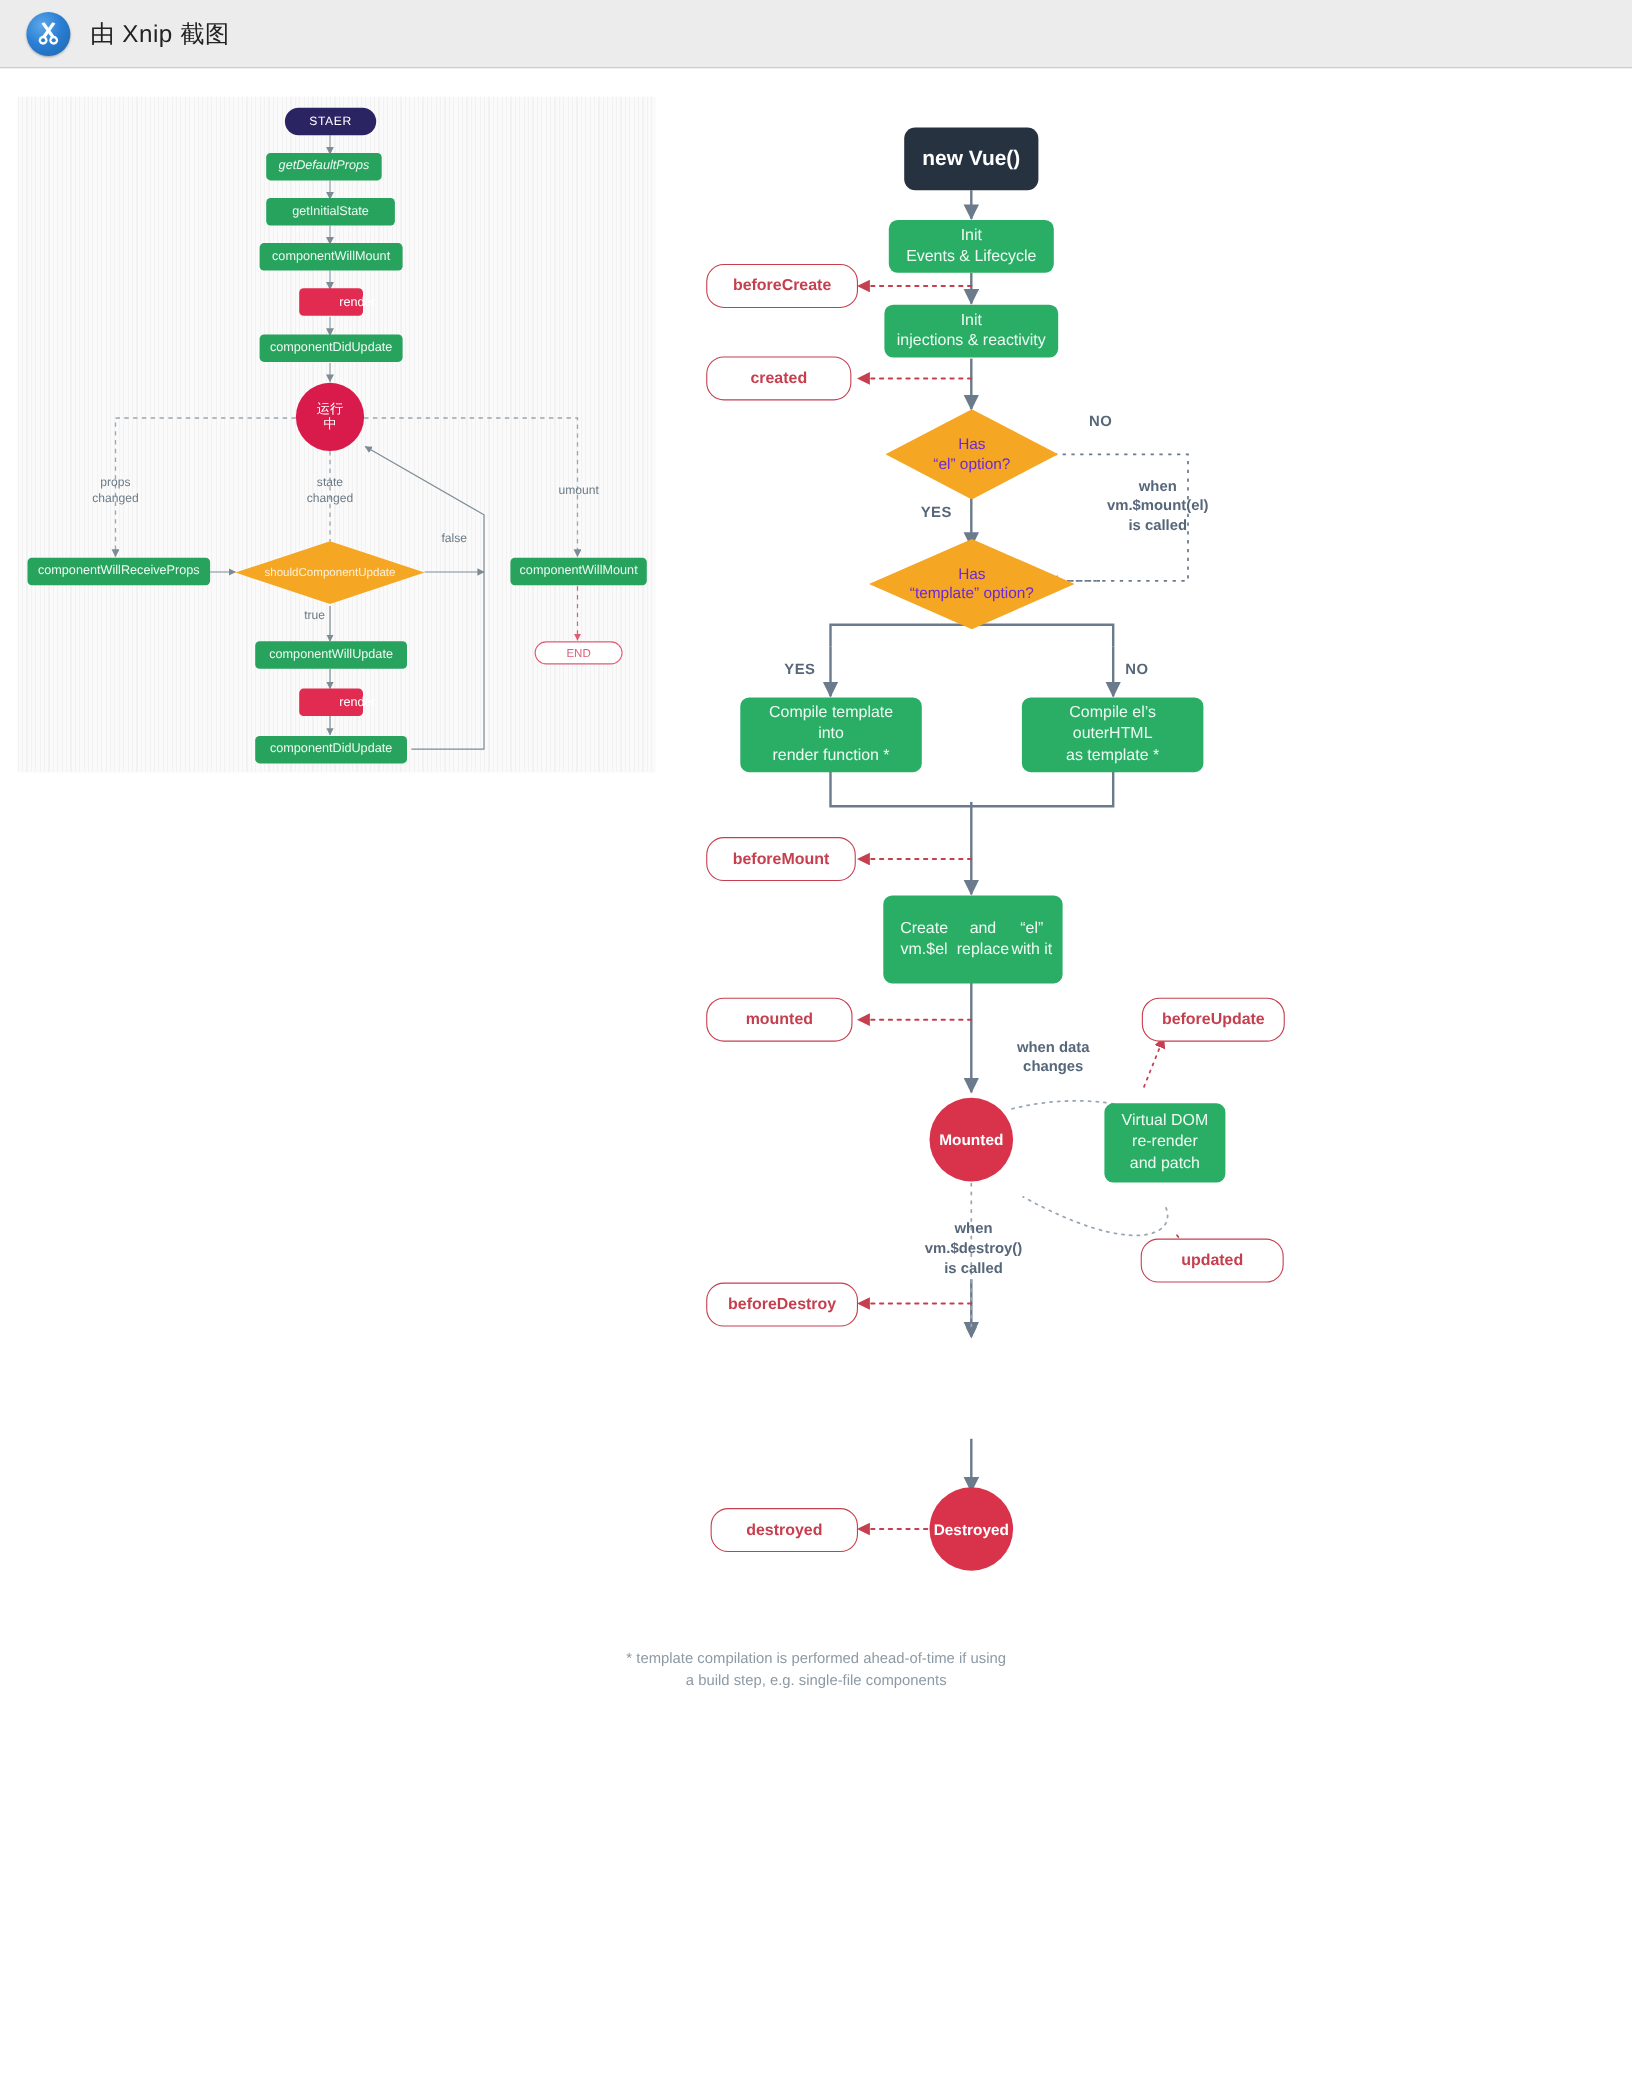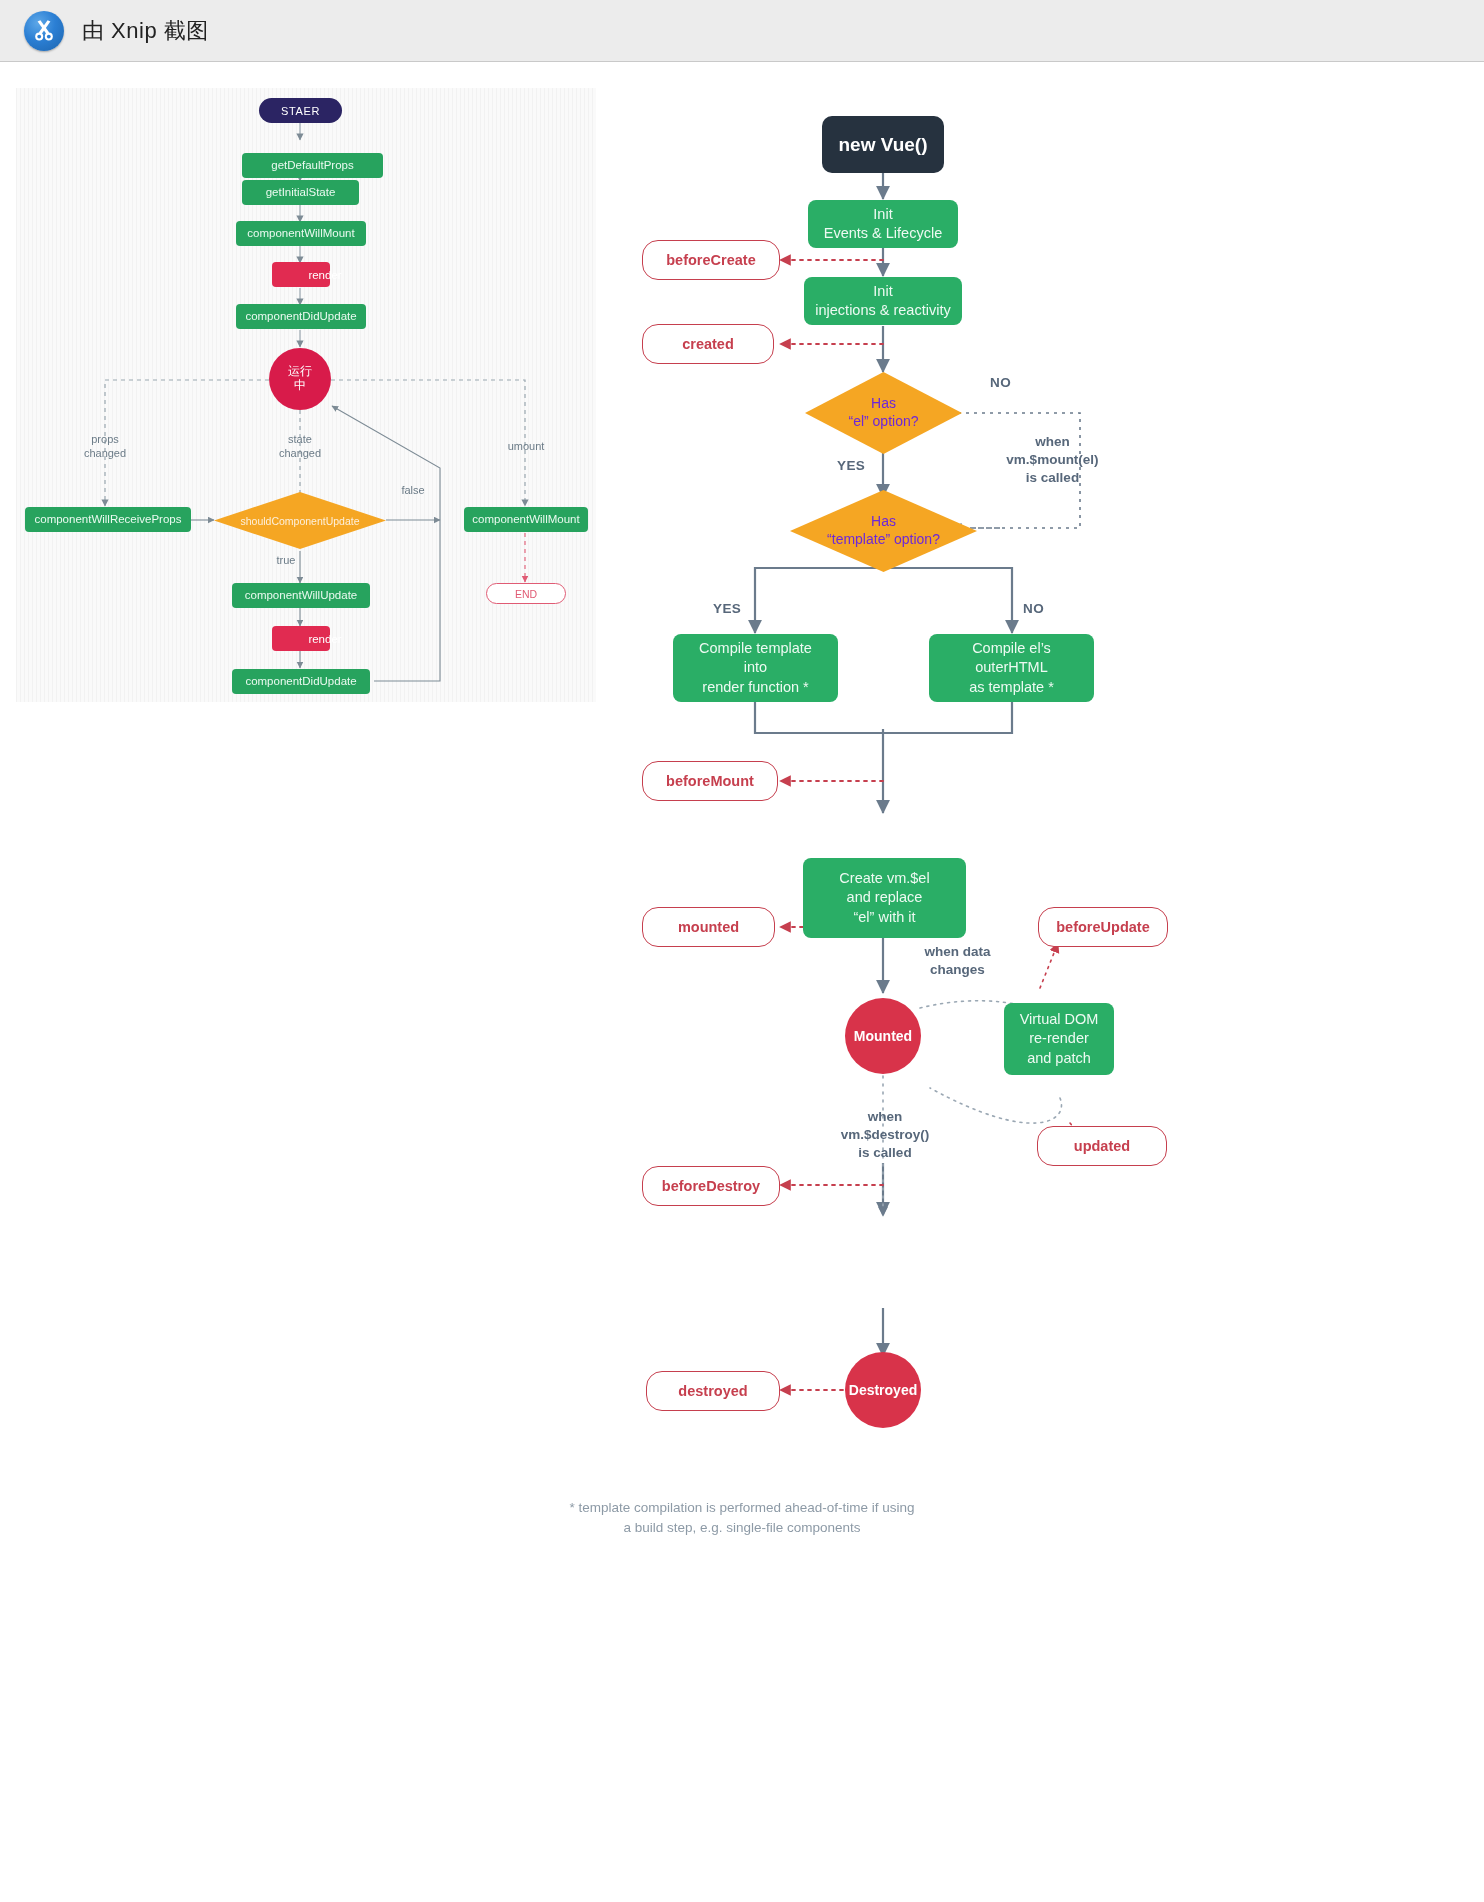--- a/index.html
+++ b/index.html
@@ -182,21 +182,21 @@
       <path d="M358 593 L424 593 L424 380 L316 318"></path>
     </g>
 
     <g stroke="#e05b74" stroke-width="1.1" fill="none" stroke-dasharray="4,4" marker-end="url(#ar-red)">
       <line x1="509" y1="445" x2="509" y2="494"></line>
     </g>
   </svg>
 
   <div class="node r-start" style="left:243px; top:10px; width:83px;">STAER</div>
 
-  <div class="node r-box" style="left:226px; top:65px; width:141px;">getDefaultProps</div>
+  <div class="node r-box" style="left:226px; top:51px; width:105px;font-style:italic;">getDefaultProps</div>
 
   <div class="node r-box" style="left:226px; top:92px; width:117px;">getInitialState</div>
 
   <div class="node r-box" style="left:220px; top:133px; width:130px;">componentWillMount</div>
 
   <div class="node r-red" style="left:256px; top:174px; width:58px;">render</div>
 
   <div class="node r-box" style="left:220px; top:216px; width:130px;">componentDidUpdate</div>
 
   <div class="node r-circle" style="left:253px; top:260px;">
@@ -352,21 +352,21 @@
   </div>
 
   <div class="node v-green" style="left:329px; top:546px; width:165px; height:68px; flex-direction:column;">
     <span>Compile el’s</span>
     <span>outerHTML</span>
     <span>as template *</span>
   </div>
 
   <div class="node v-hook" style="left:42px; top:673px; width:136px; height:40px;">beforeMount</div>
 
-  <div class="node v-green" style="left:203px; top:726px; width:163px; height:80px; flex-direction:column;margin-top:44px;">
+  <div class="node v-green" style="left:203px; top:726px; width:163px; height:80px; flex-direction:row;">
     <span>Create vm.$el</span>
     <span>and replace</span>
     <span>“el” with it</span>
   </div>
 
   <div class="node v-hook" style="left:42px; top:819px; width:133px; height:40px;">mounted</div>
 
   <div class="node v-hook" style="left:438px; top:819px; width:130px; height:40px;">beforeUpdate</div>
 
   <div class="node v-note" style="left:305px; top:855px; width:105px;">

